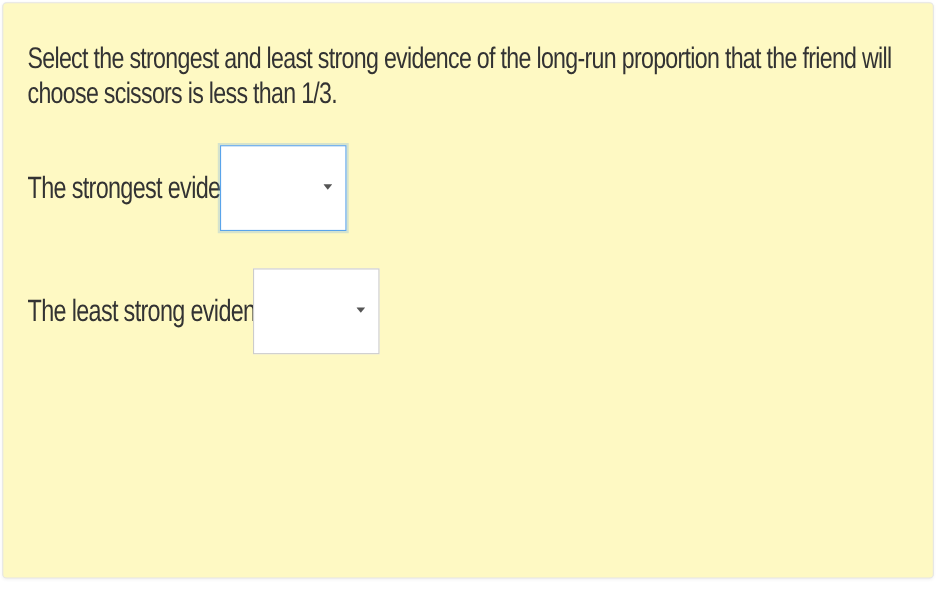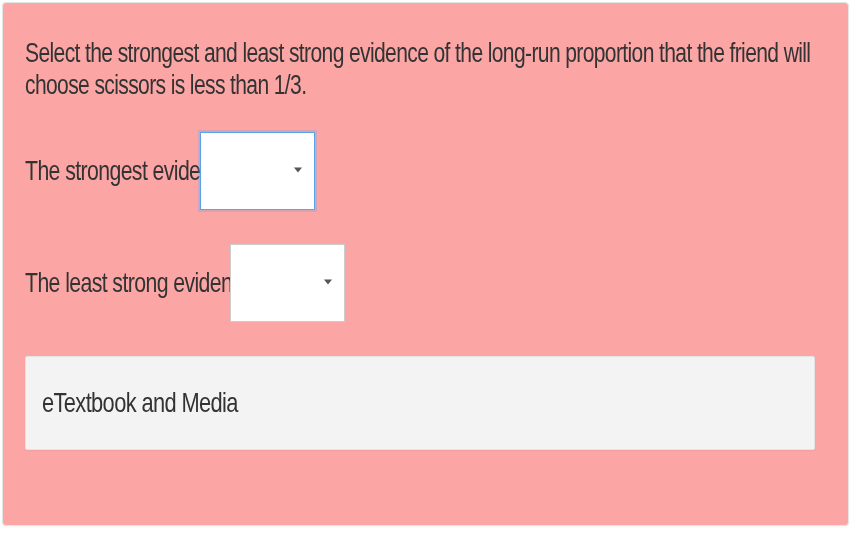--- a/index.html
+++ b/index.html
@@ -11,21 +11,21 @@
       font-stretch: condensed;
       padding: 2px;
     }
     .card {
       width: 847px;
       height: 524px;
       border: 1px solid #e5e5e5;
       border-radius: 4px;
       box-shadow: 0 1px 3px rgba(0,0,0,0.05);
       padding: 34px 22px 22px 22px;
-      background: #fca5a5;
+      background: #fef9c3;
     }
     .instruction {
       font-size: 27px;
       color: #333333;
       letter-spacing: -0.8px;
       line-height: 1.2;
       transform: scaleX(0.78);
       transform-origin: left center;
       width: 128%;
       margin-bottom: 30px;
@@ -111,16 +111,13 @@
     <div class="select-wrapper" role="combobox" tabindex="0">
       <span></span>
       <span class="caret">
         <svg viewBox="0 0 10 6" width="8" height="6">
             <path d="M0 0 L5 6 L10 0 Z" fill="#555"></path>
           </svg>
       </span>
     </div>
   </div>
 
-  <div class="accordion">
-    <span class="accordion-label">eTextbook and Media</span>
-  </div>
 </div>
 
 </body></html>

